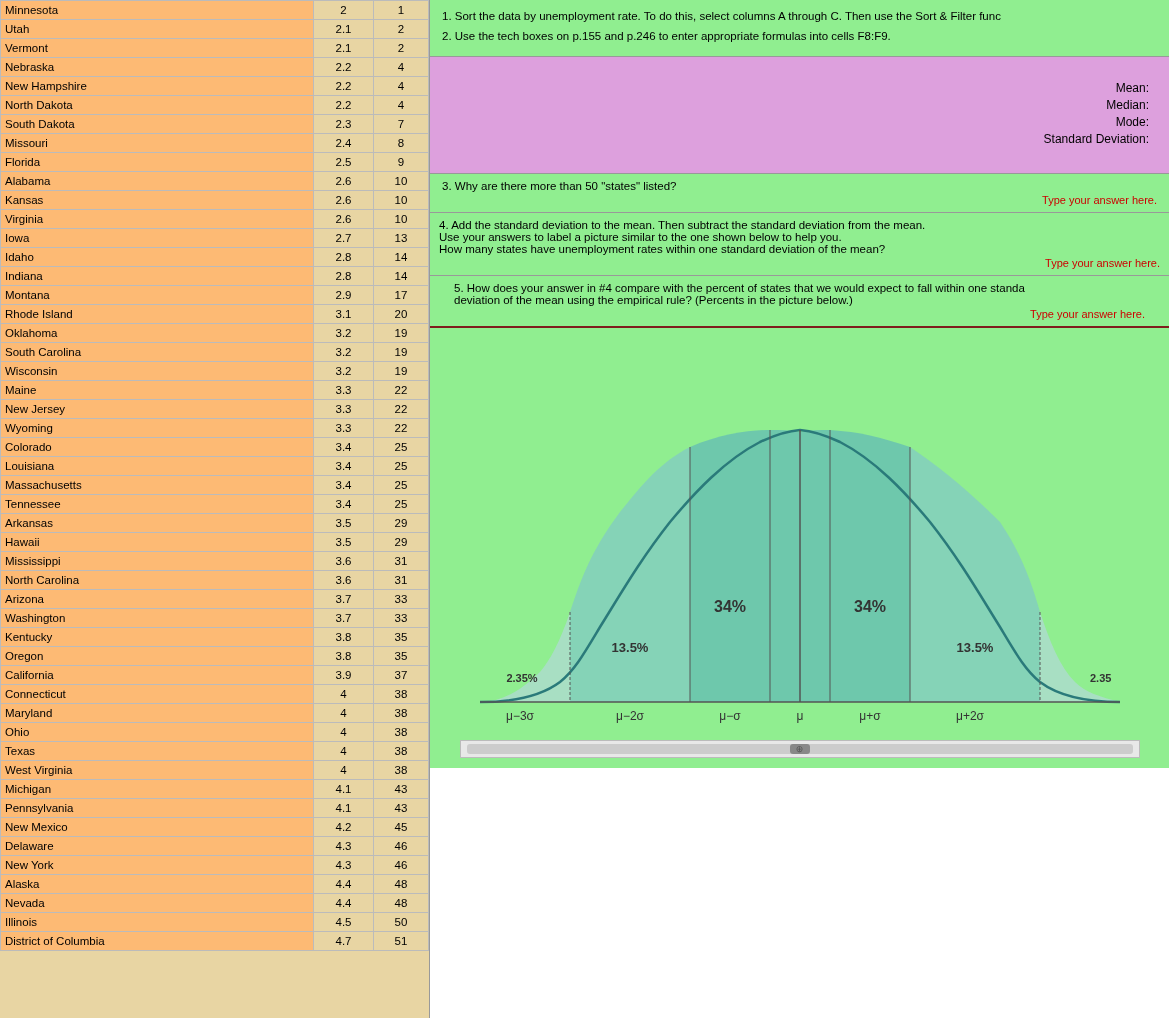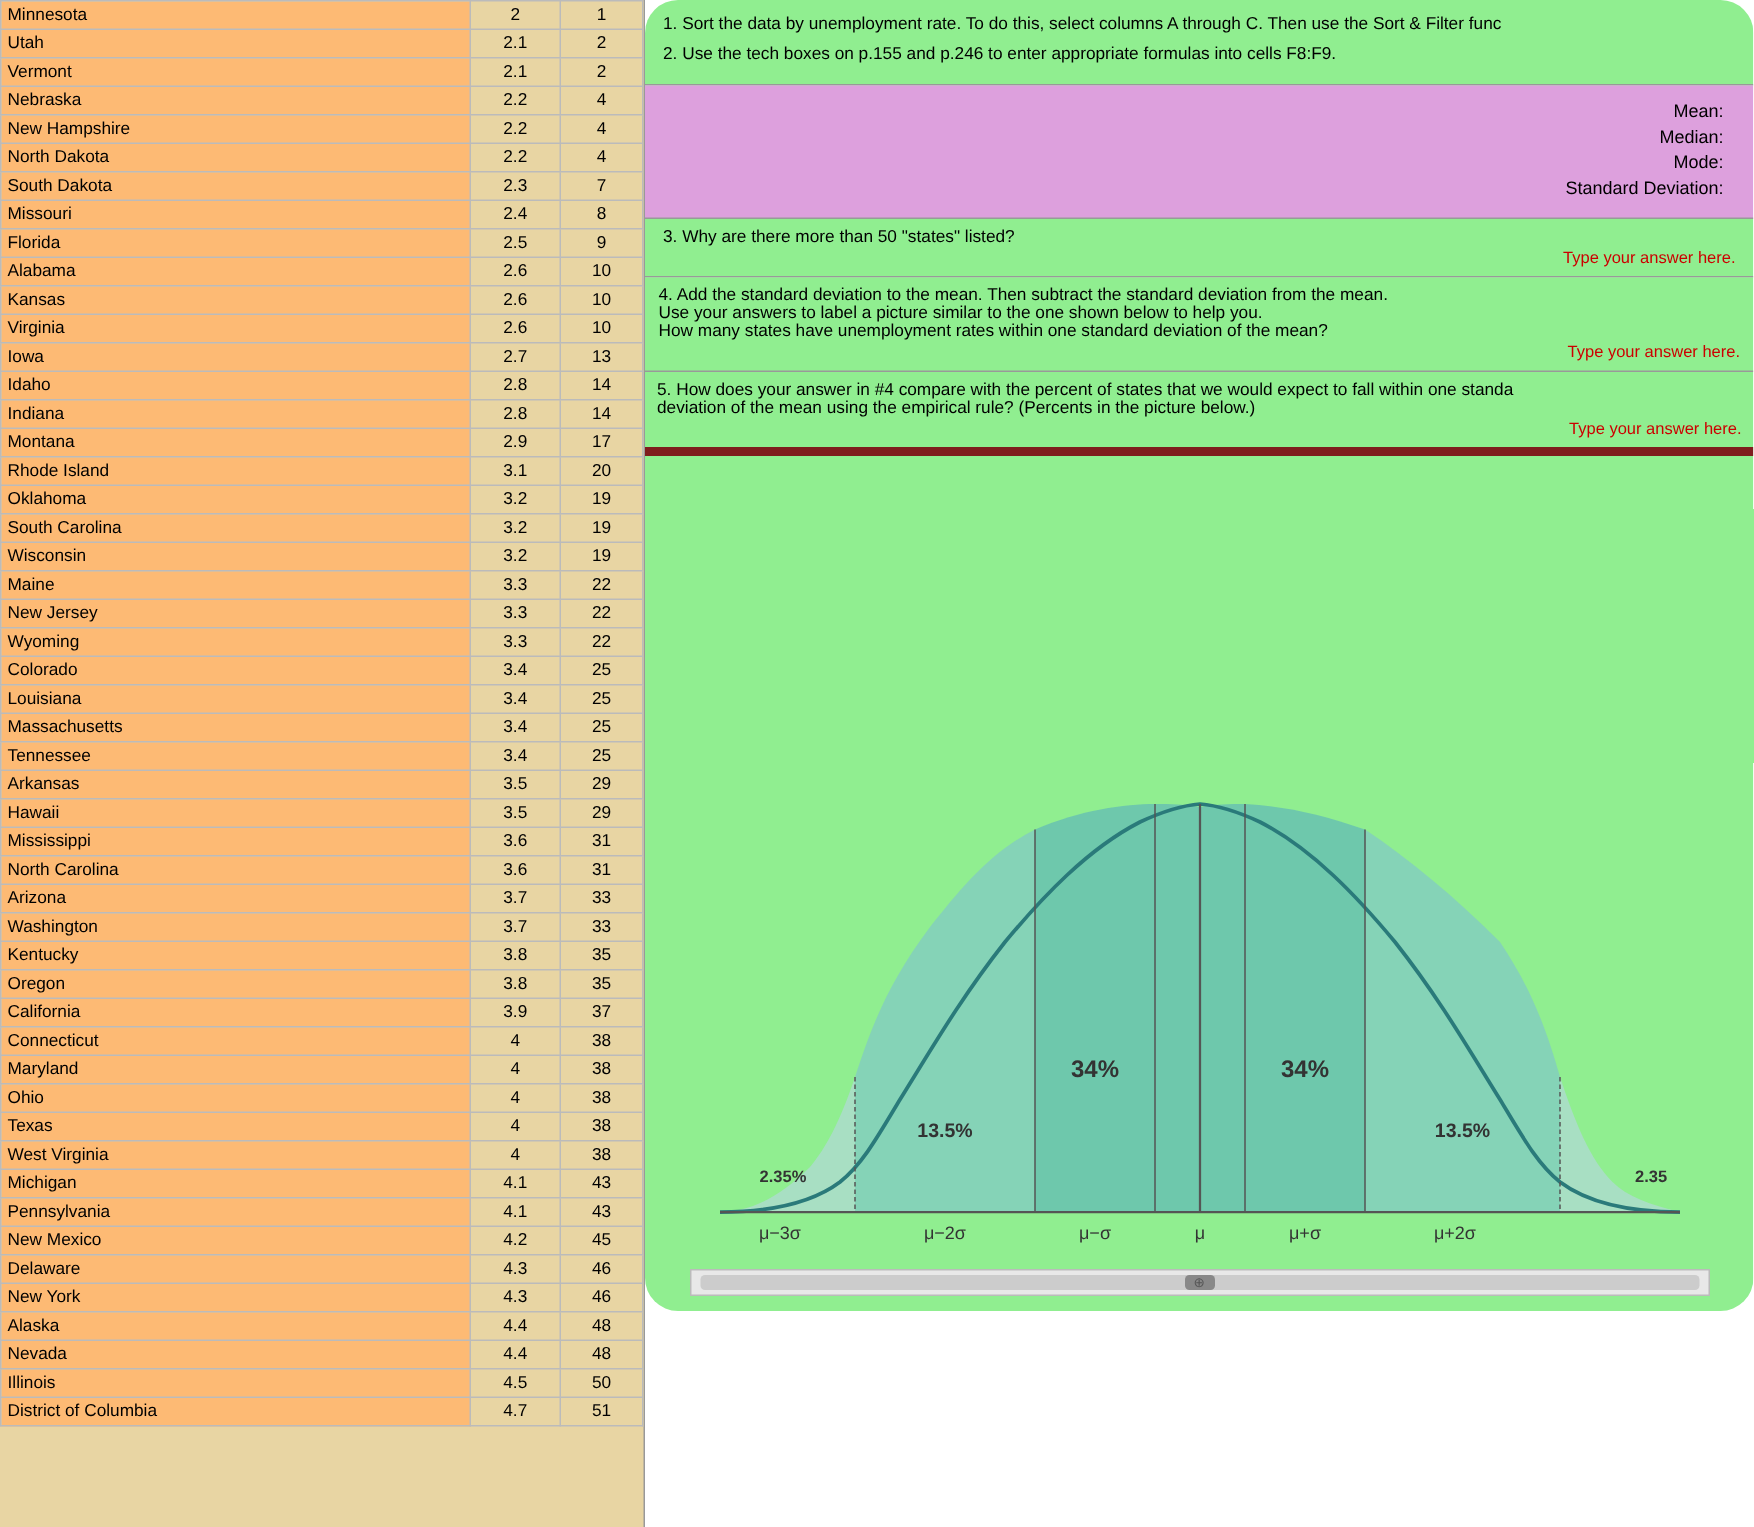--- a/index.html
+++ b/index.html
@@ -50,45 +50,44 @@
 
     .spreadsheet-table td.col-rank {
       background: #e8d5a3;
       text-align: center;
       width: 55px;
     }
 
     
     .right-panel {
       flex: 1;
-      height: 874px;
+      height: 768px;
       overflow-y: auto;
       display: flex;
       flex-direction: column;
       background: #fff;
-      border-radius: 22px;
     }
 
     
     .instructions-section {
       background: #90EE90;
       padding: 8px 12px;
       border-bottom: 1px solid #999;
     }
 
     .instruction-row {
       margin-bottom: 4px;
       font-size: 11.5px;
       line-height: 1.4;
     }
 
     
     .stats-box {
       background: #dda0dd;
-      padding: 10px 20px;
+      padding: 24px 20px;
       text-align: right;
       font-size: 12px;
       border-bottom: 1px solid #999;
     }
 
     .stats-box .stat-row {
       margin-bottom: 3px;
       display: flex;
       justify-content: flex-end;
     }
@@ -117,22 +116,22 @@
     .q4-section {
       background: #90EE90;
       padding: 6px 9px;
       border-bottom: 1px solid #999;
       font-size: 11.5px;
     }
 
     
     .q5-section {
       background: #90EE90;
-      padding: 6px 8px;
-      border-bottom: 6px solid #7f1d1d;
+      padding: 6px 24px;
+      border-bottom: 2px solid #7f1d1d;
       font-size: 11.5px;
     }
 
     
     .bell-curve-section {
       flex: 1;
       background: #90EE90;
       padding: 10px;
       display: flex;
       flex-direction: column;

